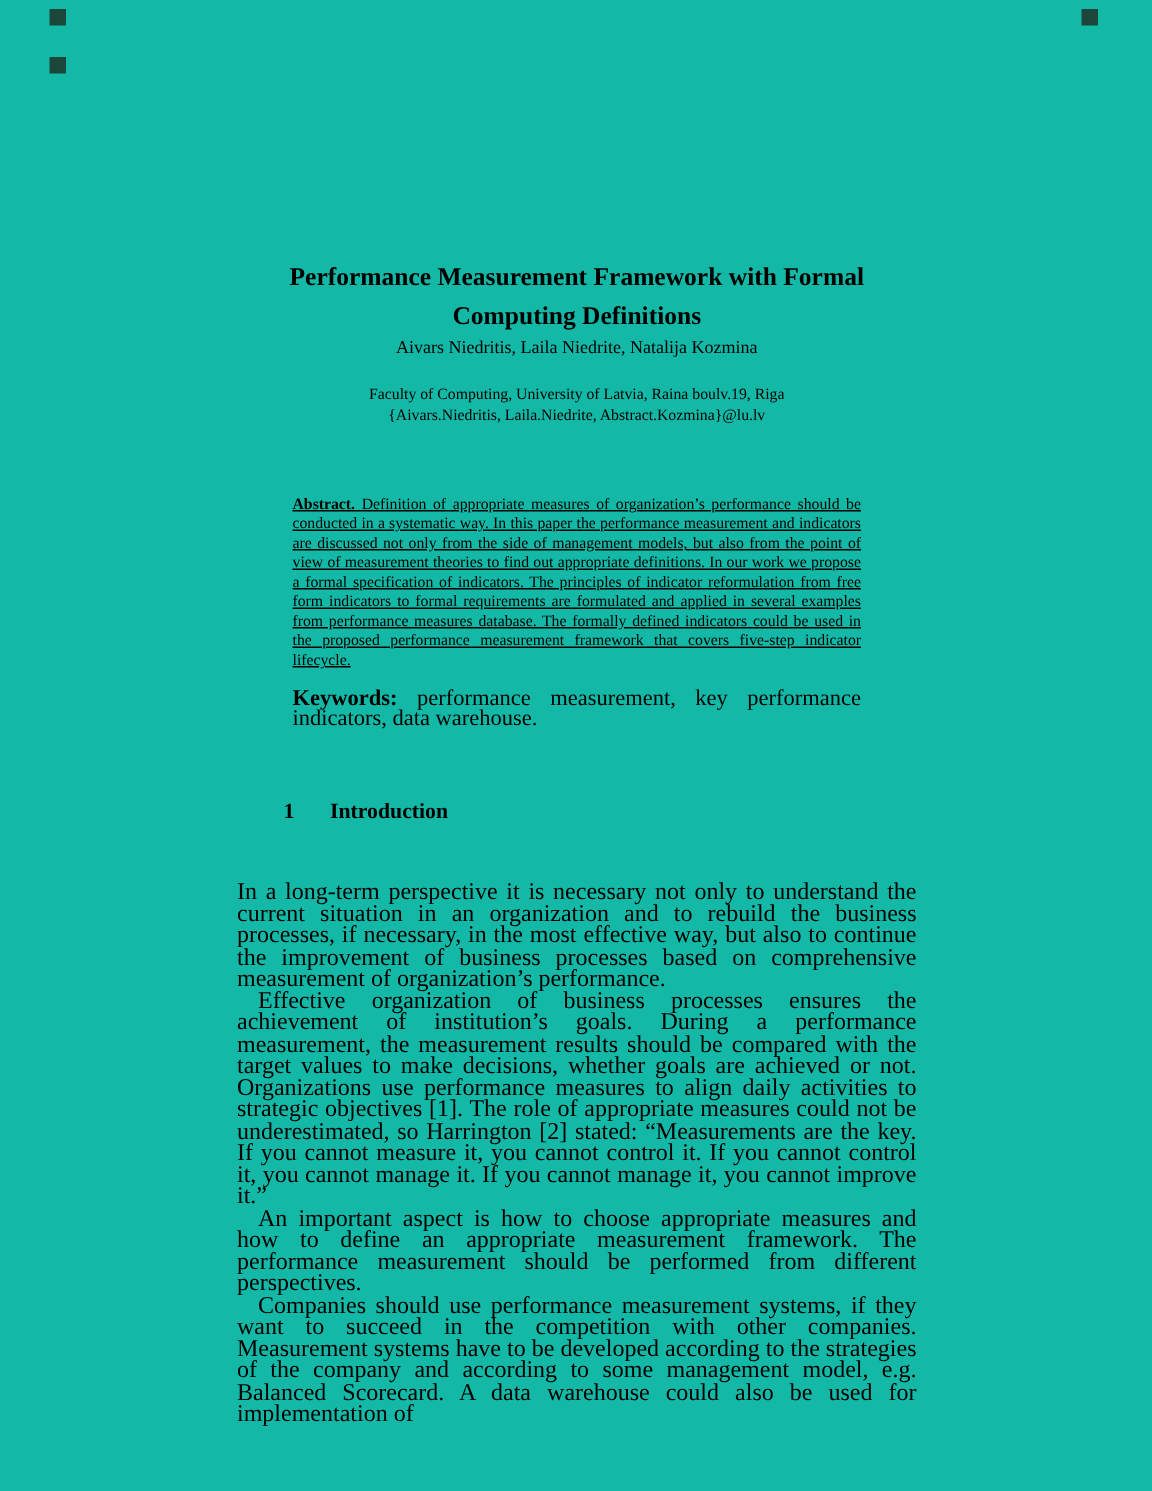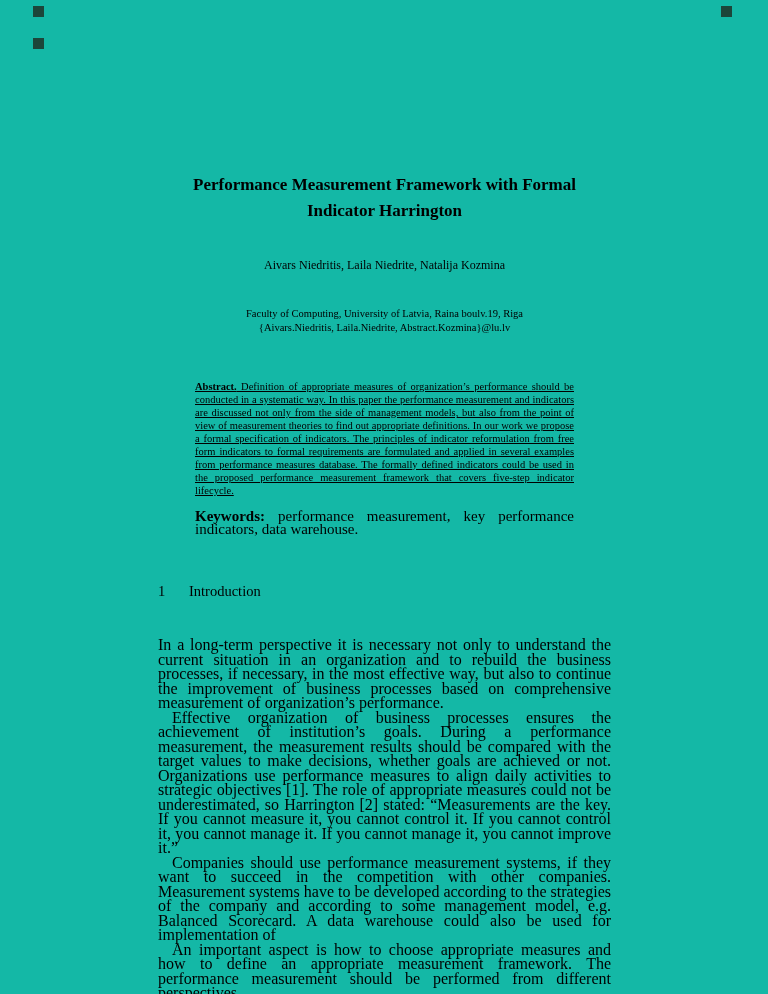--- a/index.html
+++ b/index.html
@@ -30,47 +30,47 @@
   .title {
     text-align: center;
     font-weight: bold;
     font-size: 17px;
     line-height: 26px;
     font-family: "Liberation Serif", serif;
   }
   .authors {
     text-align: center;
     font-size: 12px;
-    margin-top: 34px;
   }
   .affiliation {
     text-align: center;
     font-size: 10.5px;
     line-height: 13.5px;
-    margin-top: 34px;
+    margin-top: 18px;
   }
   .abstract {
     margin: 46px 37px 0 37px;
     font-size: 10.5px;
     line-height: 13px;
     text-align: justify;
     text-decoration: underline;
   }
   .keywords {
     margin: 13px 37px 0 37px;
     font-size: 15px;
     line-height: 13px;
     text-align: justify;
   }
   .bold { font-weight: bold; }
   .section-heading {
     margin-top: 47px;
     font-size: 14.5px;
-    font-weight: normal;
+    font-weight: bold;
     font-family: "Liberation Serif", serif;
+    margin-left: 31px;
   }
   .section-number {
     display: inline-block;
     width: 31px;
   }
   .body-text {
     margin-top: 38px;
     font-size: 16px;
     line-height: 14.5px;
     text-align: justify;
@@ -83,39 +83,39 @@
 <div class="page">
 
   <div class="marker tl1" style="background: rgb(28, 70, 58);"></div>
   <div class="marker tl2" style="background: rgb(28, 70, 58);"></div>
   <div class="marker tr" style="background: rgb(28, 70, 58);"></div>
 
   <div class="content">
 
     <h1 class="title">
       <span>Performance Measurement Framework with Formal</span><br>
-      <span>Indicator Harrington</span>
+      <span>Computing Definitions</span>
     </h1>
 
     <div class="authors">Aivars Niedritis, Laila Niedrite, Natalija Kozmina</div>
 
     <div class="affiliation">
       <span>Faculty of Computing, University of Latvia, Raina boulv.19, Riga</span><br>
       <span>{Aivars.Niedritis, Laila.Niedrite, Abstract.Kozmina}@lu.lv</span>
     </div>
 
     <p class="abstract"><span class="bold">Abstract.</span><span> Definition of appropriate measures of organization’s performance should be conducted in a systematic way. In this paper the performance measurement and indicators are discussed not only from the side of management models, but also from the point of view of measurement theories to find out appropriate definitions. In our work we propose a formal specification of indicators. The principles of indicator reformulation from free form indicators to formal requirements are formulated and applied in several examples from performance measures database. The formally defined indicators could be used in the proposed performance measurement framework that covers five-step indicator lifecycle.</span></p>
 
     <p class="keywords"><span class="bold">Keywords:</span><span> performance measurement, key performance indicators, data warehouse.</span></p>
 
     <h2 class="section-heading">
       <span class="section-number">1</span><span>Introduction</span>
     </h2>
 
     <div class="body-text">
       <p>In a long-term perspective it is necessary not only to understand the current situation in an organization and to rebuild the business processes, if necessary, in the most effective way, but also to continue the improvement of business processes based on comprehensive measurement of organization’s performance.</p>
       <p class="indent">Effective organization of business processes ensures the achievement of institution’s goals. During a performance measurement, the measurement results should be compared with the target values to make decisions, whether goals are achieved or not. Organizations use performance measures to align daily activities to strategic objectives [1]. The role of appropriate measures could not be underestimated, so Harrington [2] stated: “Measurements are the key. If you cannot measure it, you cannot control it. If you cannot control it, you cannot manage it.  If you cannot manage it, you cannot improve it.”</p>
+      <p class="indent">An important aspect is how to choose appropriate measures and how to define an appropriate measurement framework. The performance measurement should be performed from different perspectives.</p>
       <p class="indent">Companies should use performance measurement systems, if they want to succeed in the competition with other companies. Measurement systems have to be developed according to the strategies of the company and according to some management model, e.g. Balanced Scorecard. A data warehouse could also be used for implementation of</p>
-      <p class="indent">An important aspect is how to choose appropriate measures and how to define an appropriate measurement framework. The performance measurement should be performed from different perspectives.</p>
     </div>
 
   </div>
 </div>
 
 </body></html>

